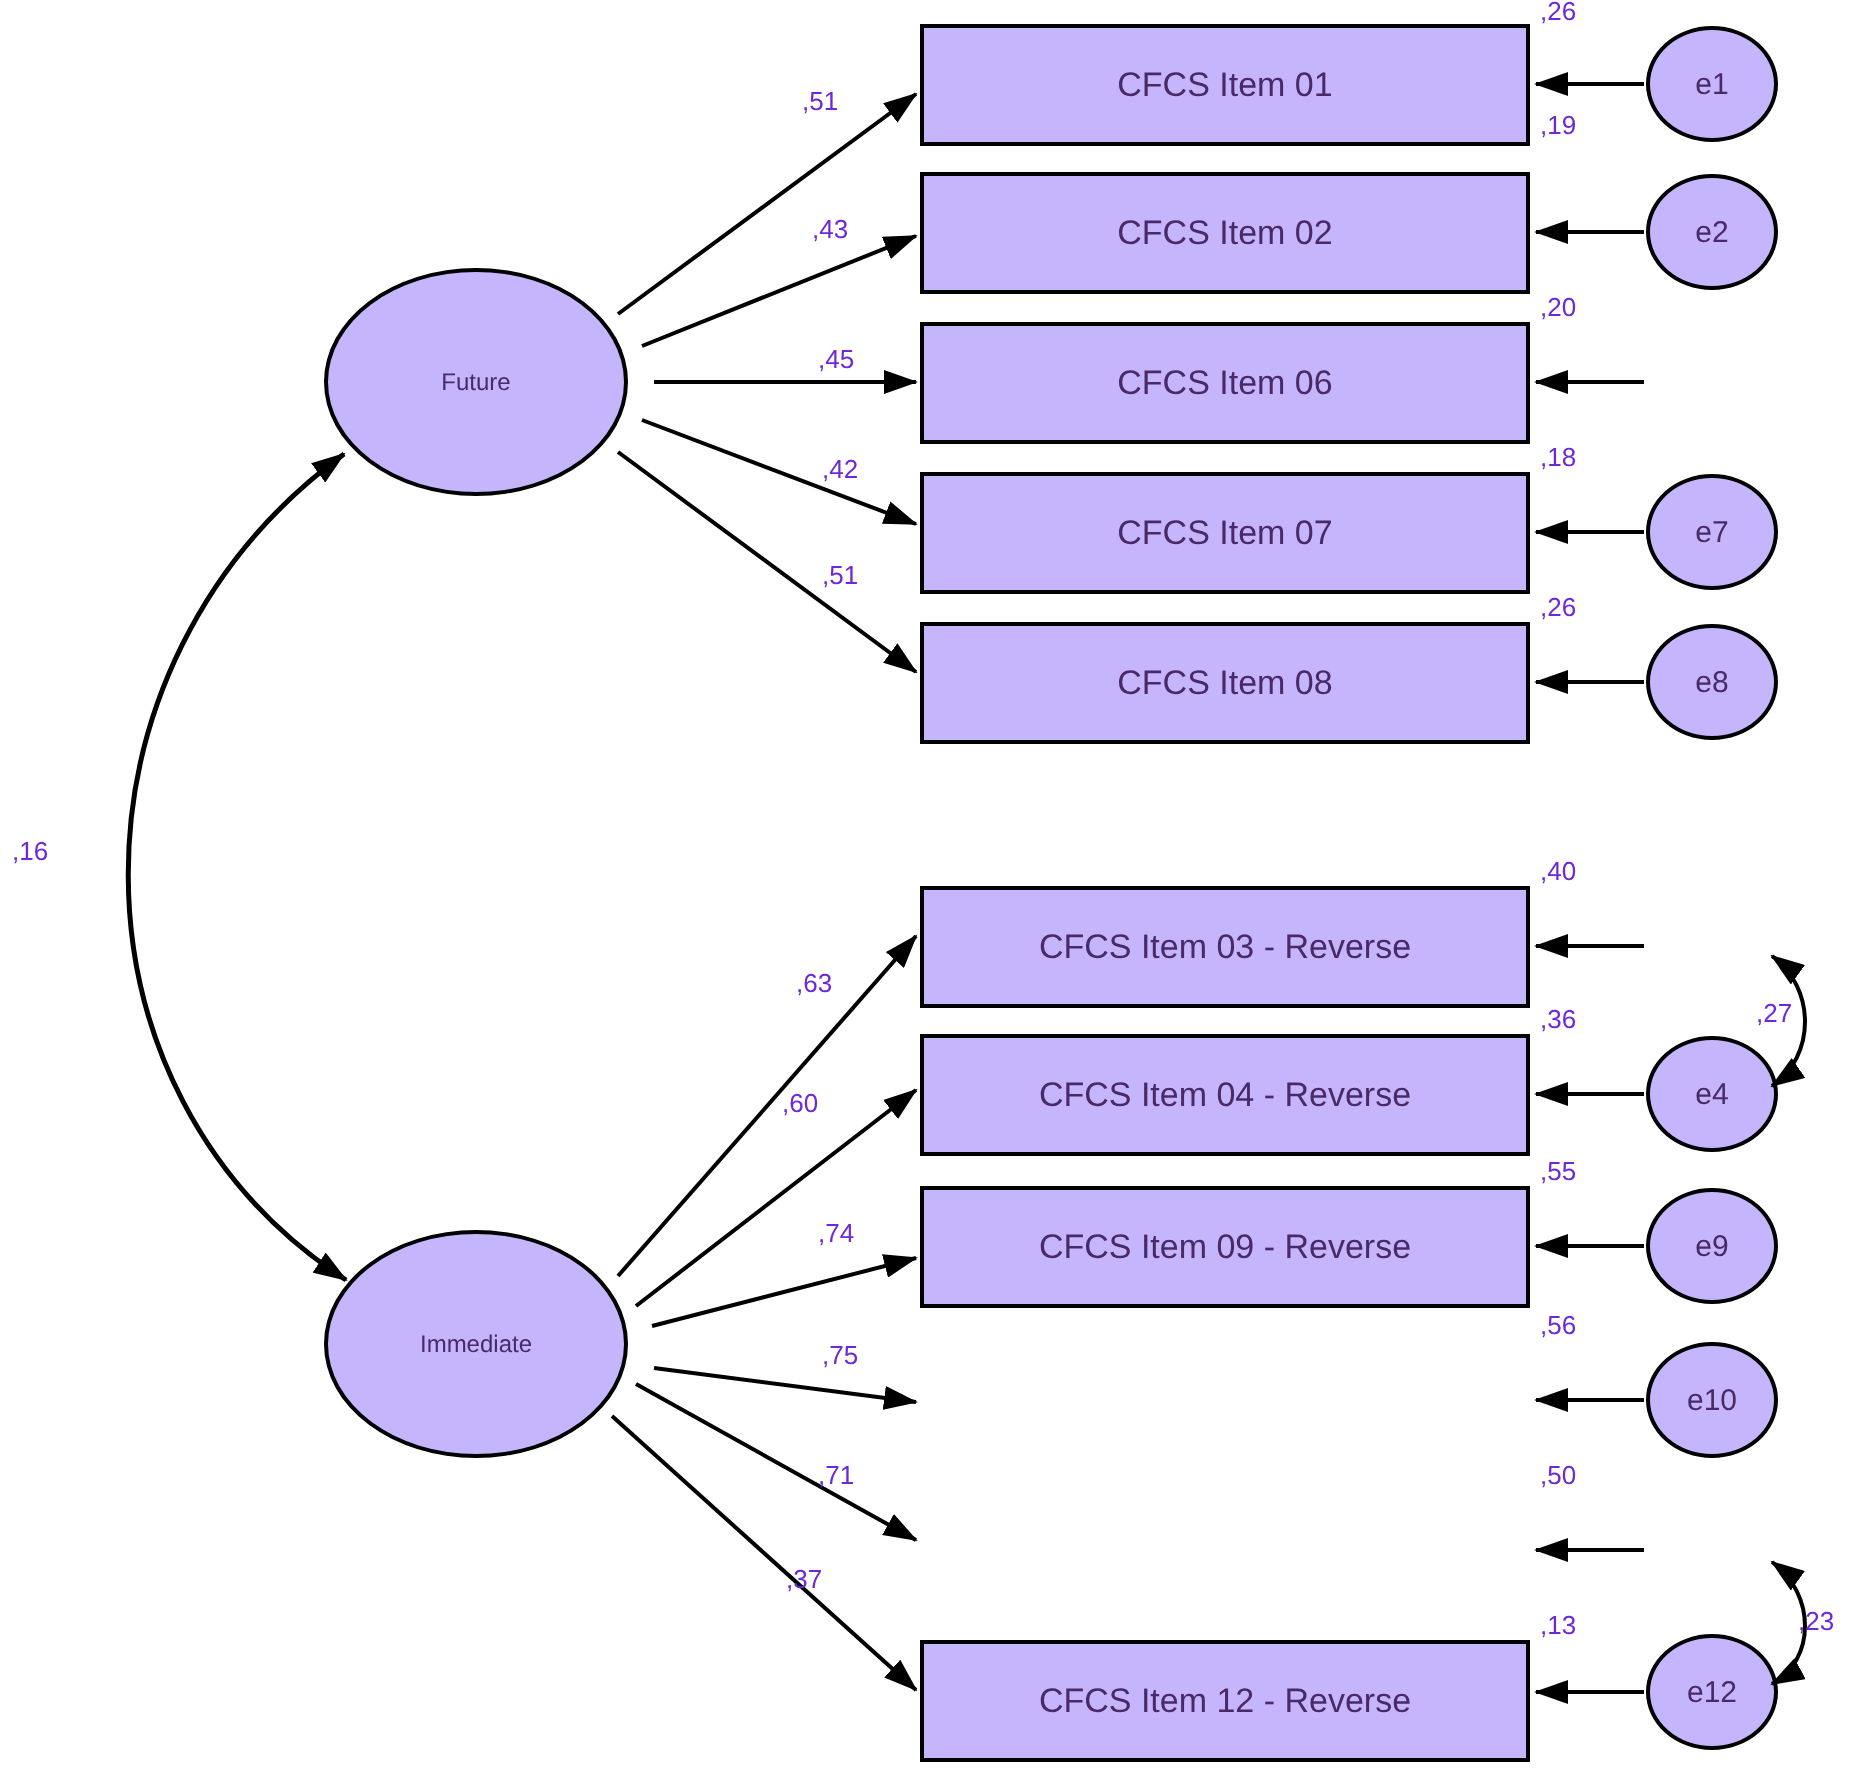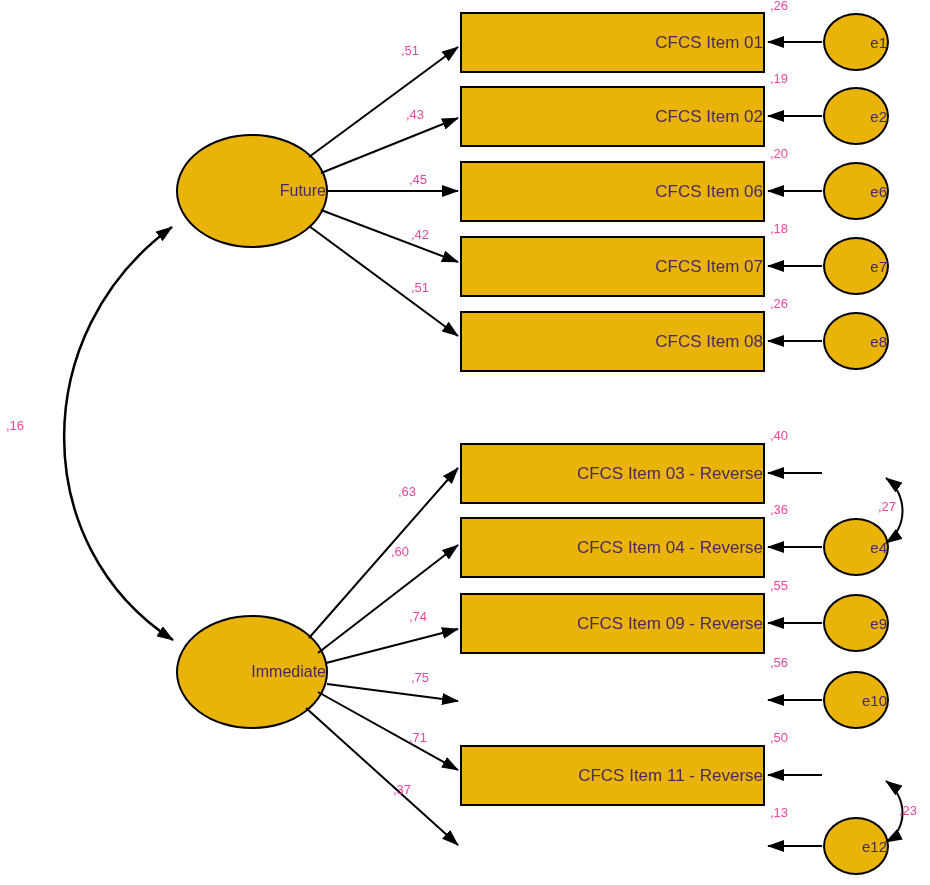--- a/index.html
+++ b/index.html
@@ -1,29 +1,29 @@
 <!DOCTYPE html>
 <html><head>
 <meta charset="utf-8">
 <style>
   html,body{margin:0;padding:0;background:#fff;}
   #canvas{
     position:relative;width:930px;height:885px;background:#ffffff;overflow:hidden;
     font-family:"Liberation Sans", sans-serif;
   }
   .shape{
-    position:absolute;background:#eab308;border:2px solid #000;box-sizing:border-box;
-    display:flex;align-items:center;justify-content:flex-end;
+    position:absolute;background:#c4b5fd;border:2px solid #000;box-sizing:border-box;
+    display:flex;align-items:center;justify-content:center;
     color:#4a2a66;
   }
   .rect{left:460px;width:305px;height:61px;font-size:17px;}
-  .ellipse{left:176px;width:152px;height:114px;border-radius:50%;font-size:16px;}
+  .ellipse{left:162px;width:152px;height:114px;border-radius:50%;font-size:12px;}
   .err{left:823px;width:66px;height:58px;border-radius:50%;font-size:15px;}
   .val{
-    position:absolute;color:#ec4899;font-size:13px;line-height:14px;white-space:nowrap;
+    position:absolute;color:#6d28d9;font-size:13px;line-height:14px;white-space:nowrap;
     z-index:3;
   }
   .variance{left:770px;}
   #wires{position:absolute;left:0;top:0;z-index:2;pointer-events:none;}
 </style>
 </head>
 <body>
 
 <div id="canvas">
 
@@ -51,32 +51,29 @@
     </div>
   <div class="shape rect" style="top:443px">
       <span>CFCS Item 03 - Reverse</span>
     </div>
   <div class="shape rect" style="top:517px">
       <span>CFCS Item 04 - Reverse</span>
     </div>
   <div class="shape rect" style="top:593px">
       <span>CFCS Item 09 - Reverse</span>
     </div>
-  <div class="shape rect" style="top:745px">
-      <span>CFCS Item 11 - Reverse</span>
+  <div class="shape rect" style="top:820px">
+      <span>CFCS Item 12 - Reverse</span>
     </div>
 
   <div class="shape err" style="top:13px">
       <span>e1</span>
     </div>
   <div class="shape err" style="top:87px">
       <span>e2</span>
-    </div>
-  <div class="shape err" style="top:162px">
-      <span>e6</span>
     </div>
   <div class="shape err" style="top:237px">
       <span>e7</span>
     </div>
   <div class="shape err" style="top:312px">
       <span>e8</span>
     </div>
   <div class="shape err" style="top:518px">
       <span>e4</span>
     </div>
@@ -137,21 +134,21 @@
   <div class="val" style="left:411px;top:228px">,42</div>
   <div class="val" style="left:411px;top:281px">,51</div>
   <div class="val" style="left:398px;top:485px">,63</div>
   <div class="val" style="left:391px;top:545px">,60</div>
   <div class="val" style="left:409px;top:610px">,74</div>
   <div class="val" style="left:411px;top:671px">,75</div>
   <div class="val" style="left:409px;top:731px">,71</div>
   <div class="val" style="left:393px;top:783px">,37</div>
 
   <div class="val variance" style="top:-1px">,26</div>
-  <div class="val variance" style="top:72px">,19</div>
+  <div class="val variance" style="top:56px">,19</div>
   <div class="val variance" style="top:147px">,20</div>
   <div class="val variance" style="top:222px">,18</div>
   <div class="val variance" style="top:297px">,26</div>
   <div class="val variance" style="top:429px">,40</div>
   <div class="val variance" style="top:503px">,36</div>
   <div class="val variance" style="top:579px">,55</div>
   <div class="val variance" style="top:656px">,56</div>
   <div class="val variance" style="top:731px">,50</div>
   <div class="val variance" style="top:806px">,13</div>
 

